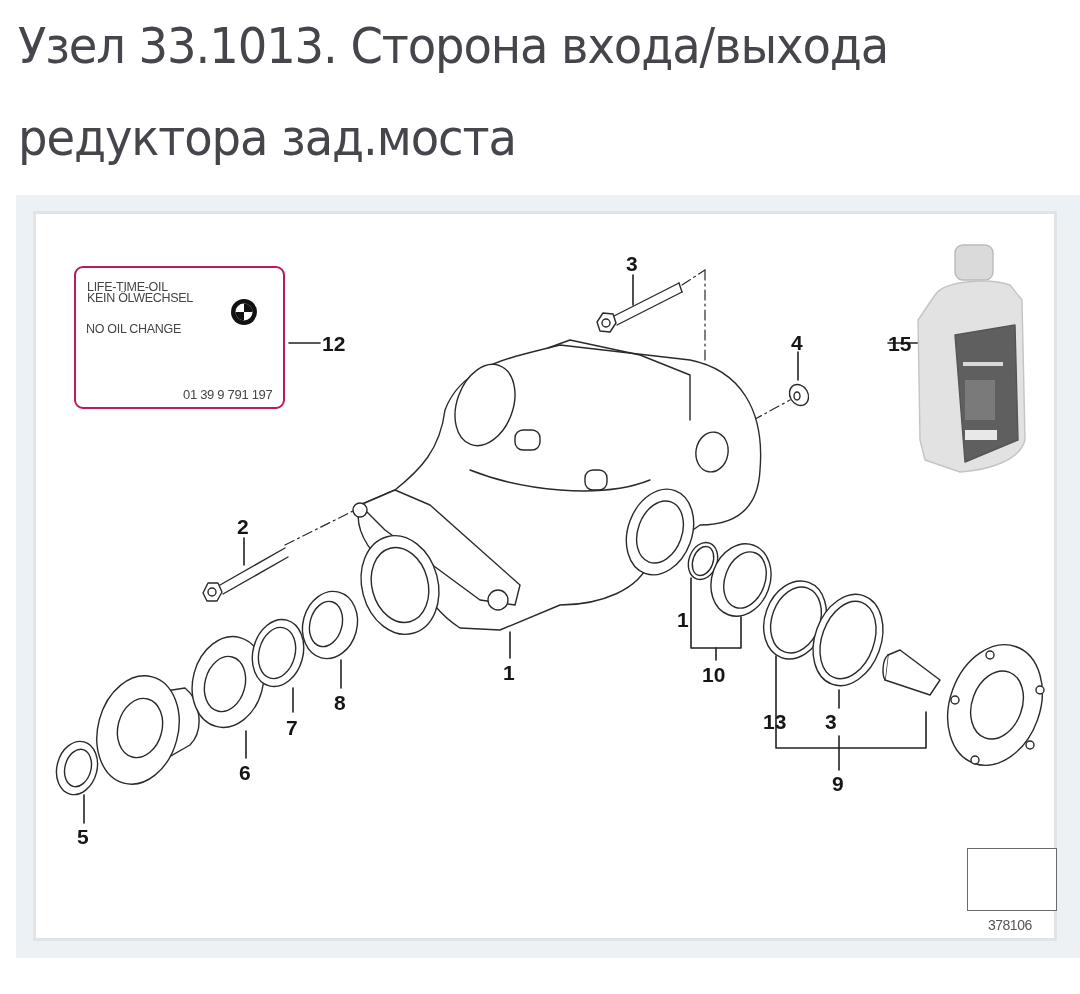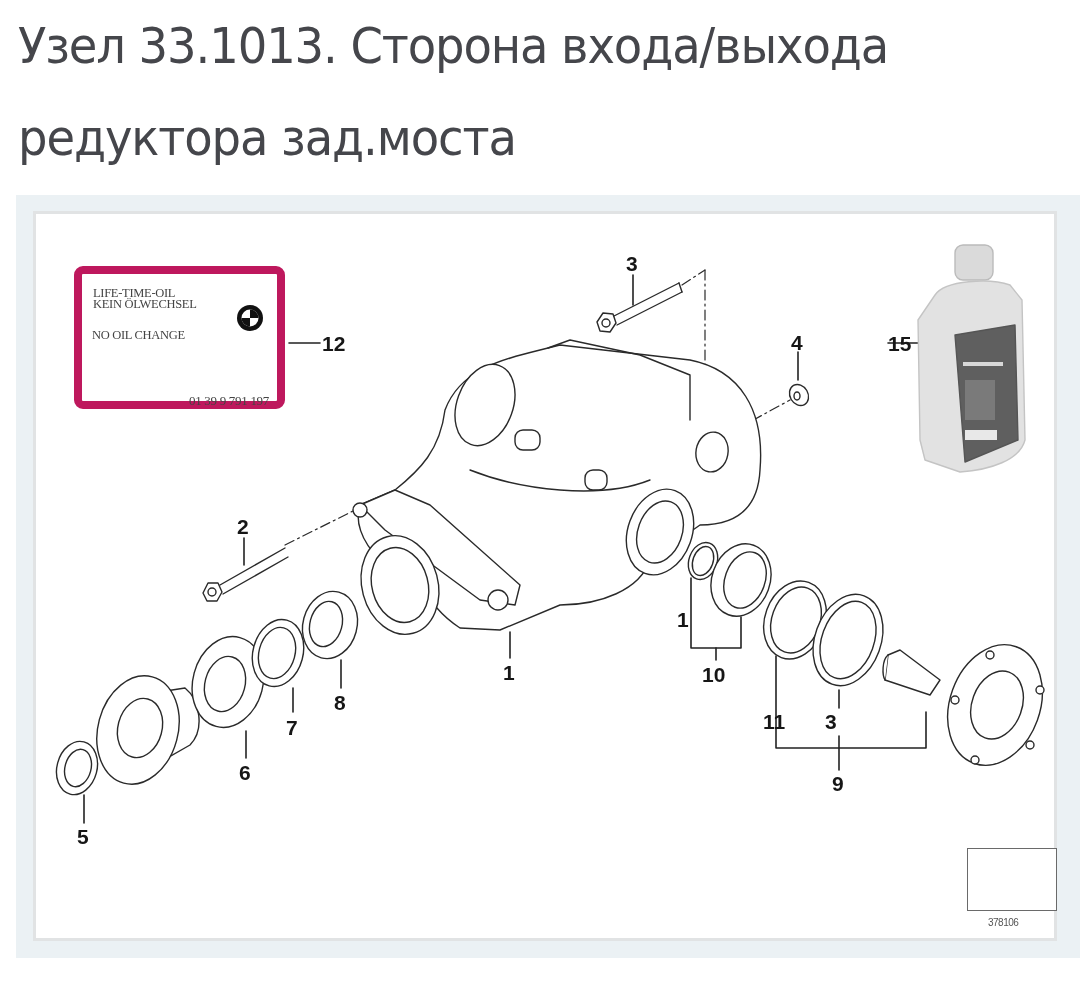--- a/index.html
+++ b/index.html
@@ -15,31 +15,31 @@
     position: absolute; left: 16px; top: 195px; width: 1064px; height: 763px;
     background: #ebf1f4;
   }
   .inner-frame {
     position: absolute; left: 33px; top: 211px; width: 1024px; height: 730px;
     background: #ffffff; border: 3px solid #e1e3e4; box-sizing: border-box;
   }
   svg.diagram { position: absolute; left: 0; top: 0; width: 1080px; height: 994px; }
   .label-card {
     position: absolute; left: 74px; top: 266px; width: 211px; height: 143px;
-    border: 8px solid #be185d; border-radius: 9px; box-sizing: border-box; background:#fff;font-family:Liberation Serif, serif;
+    border: 2px solid #be185d; border-radius: 9px; box-sizing: border-box; background:#fff;
   }
   .card-text { position: absolute; font-size: 12.5px; color: #444; letter-spacing: -0.3px; line-height: 13px; }
   .card-line1 { left: 11px; top: 13px; }
   .card-line2 { left: 11px; top: 24px; }
   .card-line3 { left: 10px; top: 55px; }
   .card-partno { left: 107px; top: 120px; font-size: 13px; }
   .callout { position: absolute; font-weight: 700; font-size: 21px; color: #161616; line-height: 21px; }
   .ref-box { position: absolute; left: 967px; top: 848px; width: 90px; height: 63px;
              border: 1.5px solid #6a6a6a; box-sizing: border-box; background:#fff; }
-  .ref-number { position: absolute; left: 988px; top: 917px; font-size: 10px; color: #555; letter-spacing: -0.5px; text-align: center; }
+  .ref-number { position: absolute; left: 988px; top: 917px; font-size: 14px; color: #555; letter-spacing: -0.5px; text-align: center; }
 </style>
 </head>
 <body>
 
 <h1 class="title">
   <span>Узел 33.1013. Сторона входа/выхода</span><br>
   <span>редуктора зад.моста</span>
 </h1>
 
 <div class="outer-frame"></div>
@@ -177,20 +177,20 @@
 <span class="callout" style="left:503px;top:662px">1</span>
 <span class="callout" style="left:237px;top:516px">2</span>
 <span class="callout" style="left:626px;top:253px">3</span>
 <span class="callout" style="left:791px;top:332px">4</span>
 <span class="callout" style="left:77px;top:826px">5</span>
 <span class="callout" style="left:239px;top:762px">6</span>
 <span class="callout" style="left:286px;top:717px">7</span>
 <span class="callout" style="left:334px;top:692px">8</span>
 <span class="callout" style="left:832px;top:773px">9</span>
 <span class="callout" style="left:825px;top:711px">3</span>
-<span class="callout" style="left:763px;top:711px">11</span>
+<span class="callout" style="left:763px;top:711px">13</span>
 <span class="callout" style="left:702px;top:664px">10</span>
 <span class="callout" style="left:677px;top:609px">1</span>
 <span class="callout" style="left:322px;top:333px">12</span>
 <span class="callout" style="left:888px;top:333px">15</span>
 
 <div class="ref-box"></div>
 <span class="ref-number">378106</span>
 
 </body></html>

